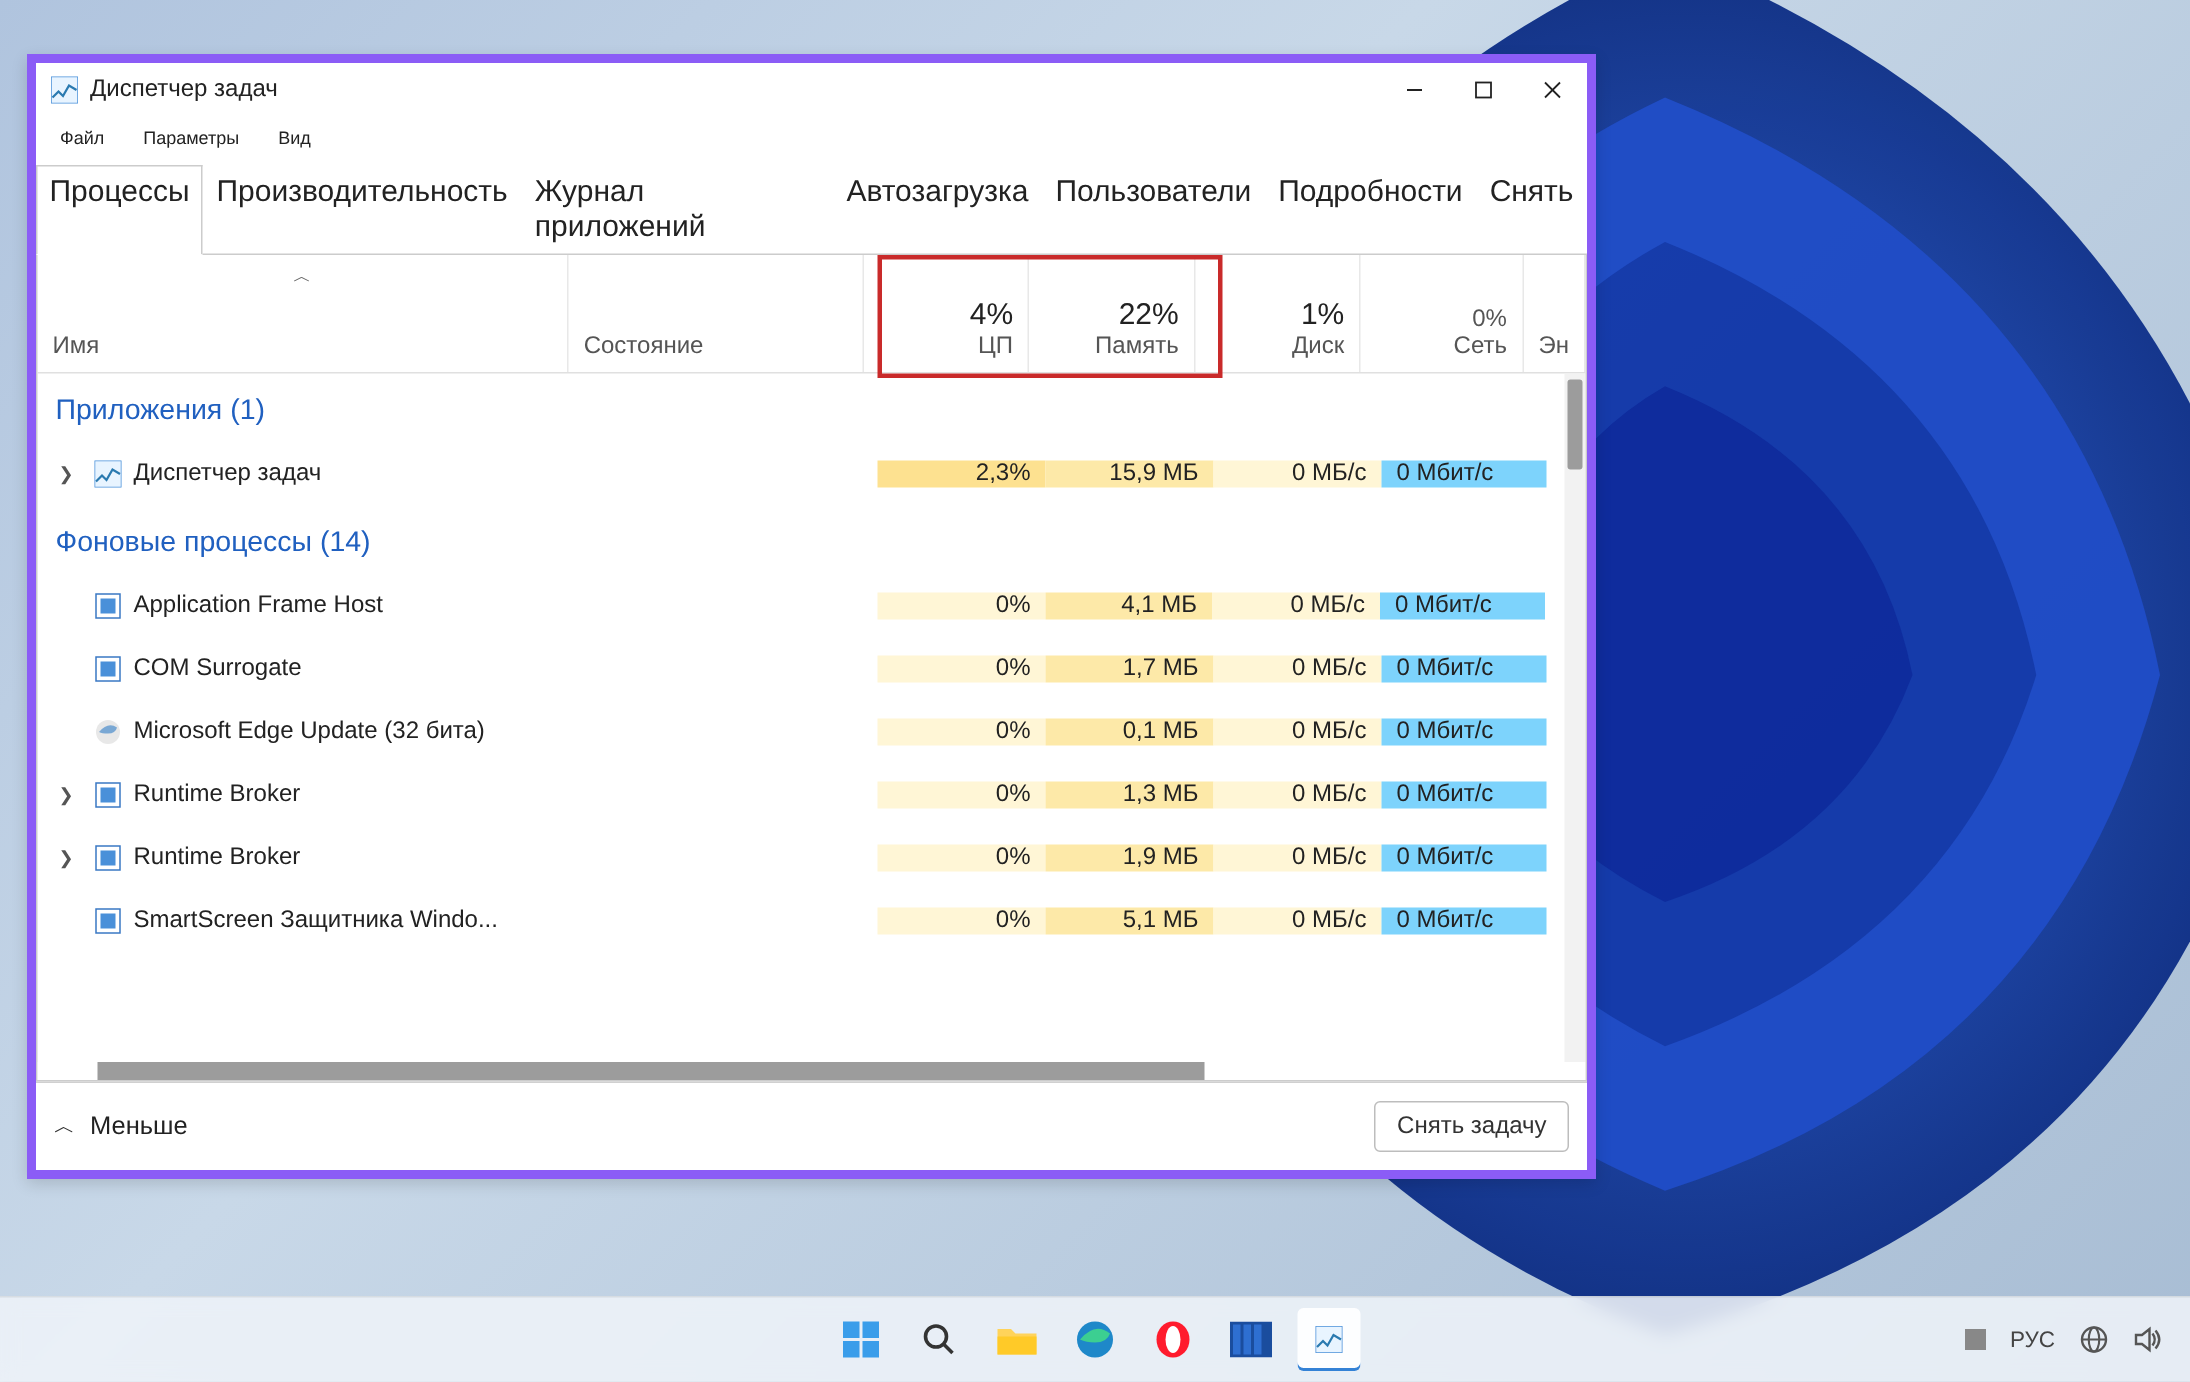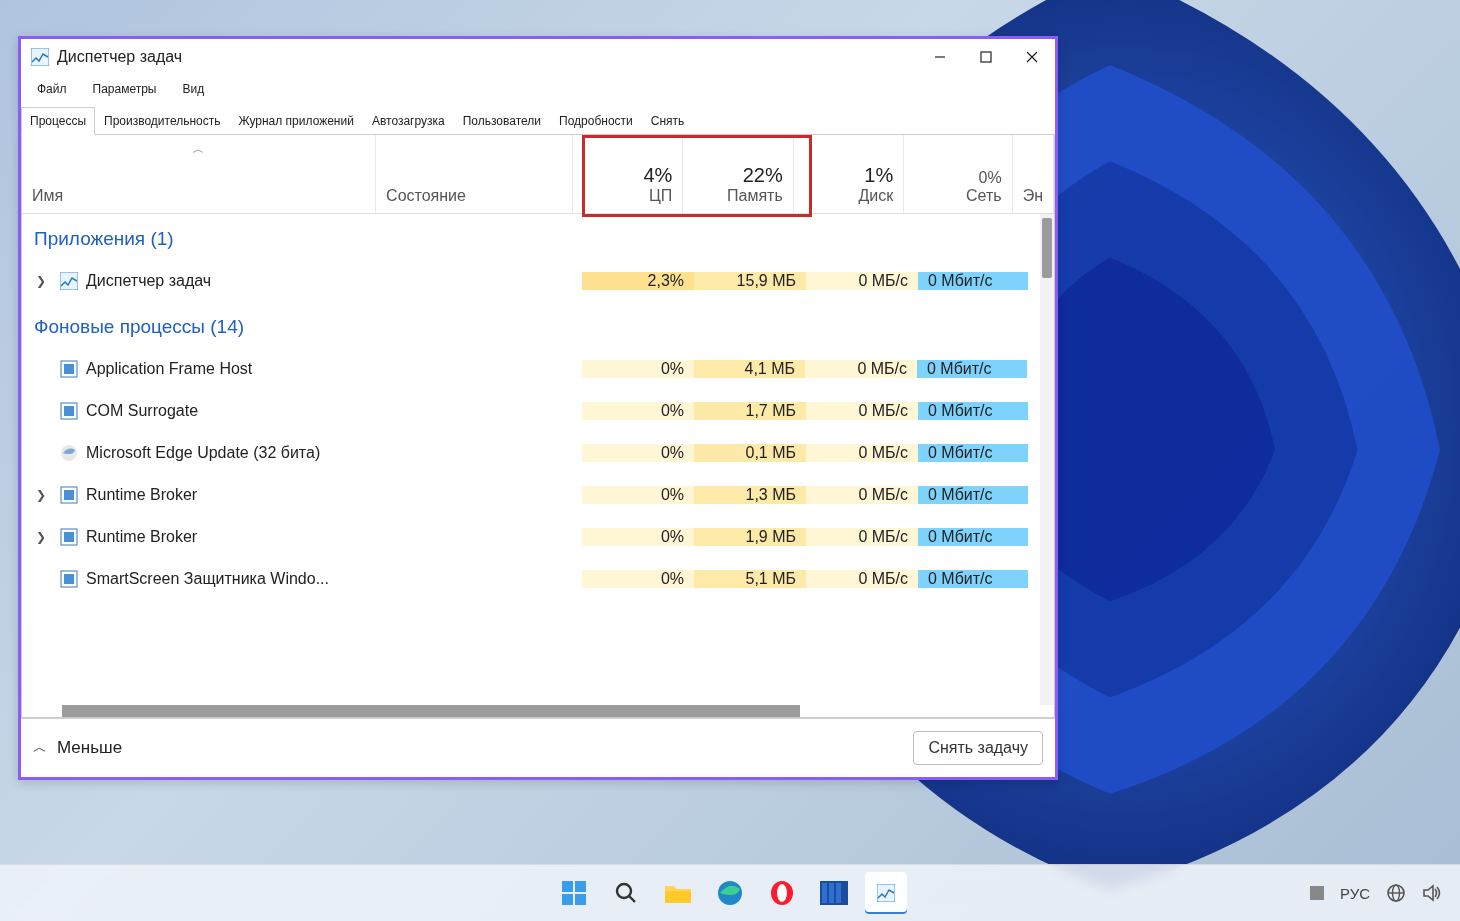--- a/index.html
+++ b/index.html
@@ -1,28 +1,28 @@
 <!DOCTYPE html>
 <html><head>
 <meta charset="utf-8">
 <style>
 html,body{margin:0;padding:0;height:100%;font-family:"Segoe UI",Tahoma,sans-serif;font-size:14px;overflow:hidden}
 body{background:linear-gradient(135deg,#b0c4de 0%,#c8d8e8 40%,#a8bdd4 100%);position:relative}
 .wallpaper{position:absolute;inset:0;overflow:hidden;z-index:0}
 .wallpaper svg{position:absolute;right:-200px;top:-100px;width:1100px;height:1100px}
-.window{position:absolute;left:18px;top:36px;width:1034px;height:738px;background:#fff;border:3px solid #8b5cf6;box-shadow:0 3px 10px rgba(0,0,0,.15);z-index:10;display:flex;flex-direction:column}
+.window{position:absolute;left:18px;top:36px;width:1034px;height:738px;background:#fff;border:6px solid #8b5cf6;box-shadow:0 3px 10px rgba(0,0,0,.15);z-index:10;display:flex;flex-direction:column}
 .titlebar{height:36px;display:flex;align-items:center;padding:0 0 0 10px;flex-shrink:0}
 .titlebar .appicon{width:18px;height:18px;margin-right:8px}
 .titlebar .title{font-size:16px;color:#222}
 .titlebar .spacer{flex:1}
 .winbtn{width:46px;height:36px;display:flex;align-items:center;justify-content:center;color:#222}
 .menubar{height:28px;display:flex;align-items:center;padding:0 12px;gap:18px;font-size:12px;color:#222;flex-shrink:0}
 .menubar span{padding:2px 4px}
 .tabs{display:flex;border-bottom:1px solid #ccc;flex-shrink:0;padding-top:4px}
-.tab{padding:6px 8px;font-size:12px;color:#222;border:1px solid transparent;margin-bottom:-1px}
+.tab{padding:6px 8px;font-size:20px;color:#222;border:1px solid transparent;margin-bottom:-1px}
 .tab.active{border:1px solid #ccc;border-bottom:1px solid #fff;background:#fff}
 .content{flex:1;display:flex;flex-direction:column;overflow:hidden;border:1px solid #ccc;border-top:none;margin:0 0 0 0}
 .header-row{display:flex;height:78px;border-bottom:1px solid #e0e0e0;flex-shrink:0;font-size:16px;color:#555;position:relative}
 .hcol{border-right:1px solid #e8e8e8;display:flex;flex-direction:column;justify-content:flex-end;padding:6px 10px 8px;box-sizing:border-box}
 .hcol.name{width:360px;flex-direction:column;justify-content:flex-end;position:relative}
 .hcol.name .sort{position:absolute;top:6px;left:50%;transform:translateX(-50%);font-size:12px;color:#666}
 .hcol.status{width:200px}
 .hcol.num{width:100px;text-align:right;align-items:flex-end}
 .hcol.num .pct{font-size:20px;color:#222}
 .hcol.num .lbl{font-size:16px;color:#555}

